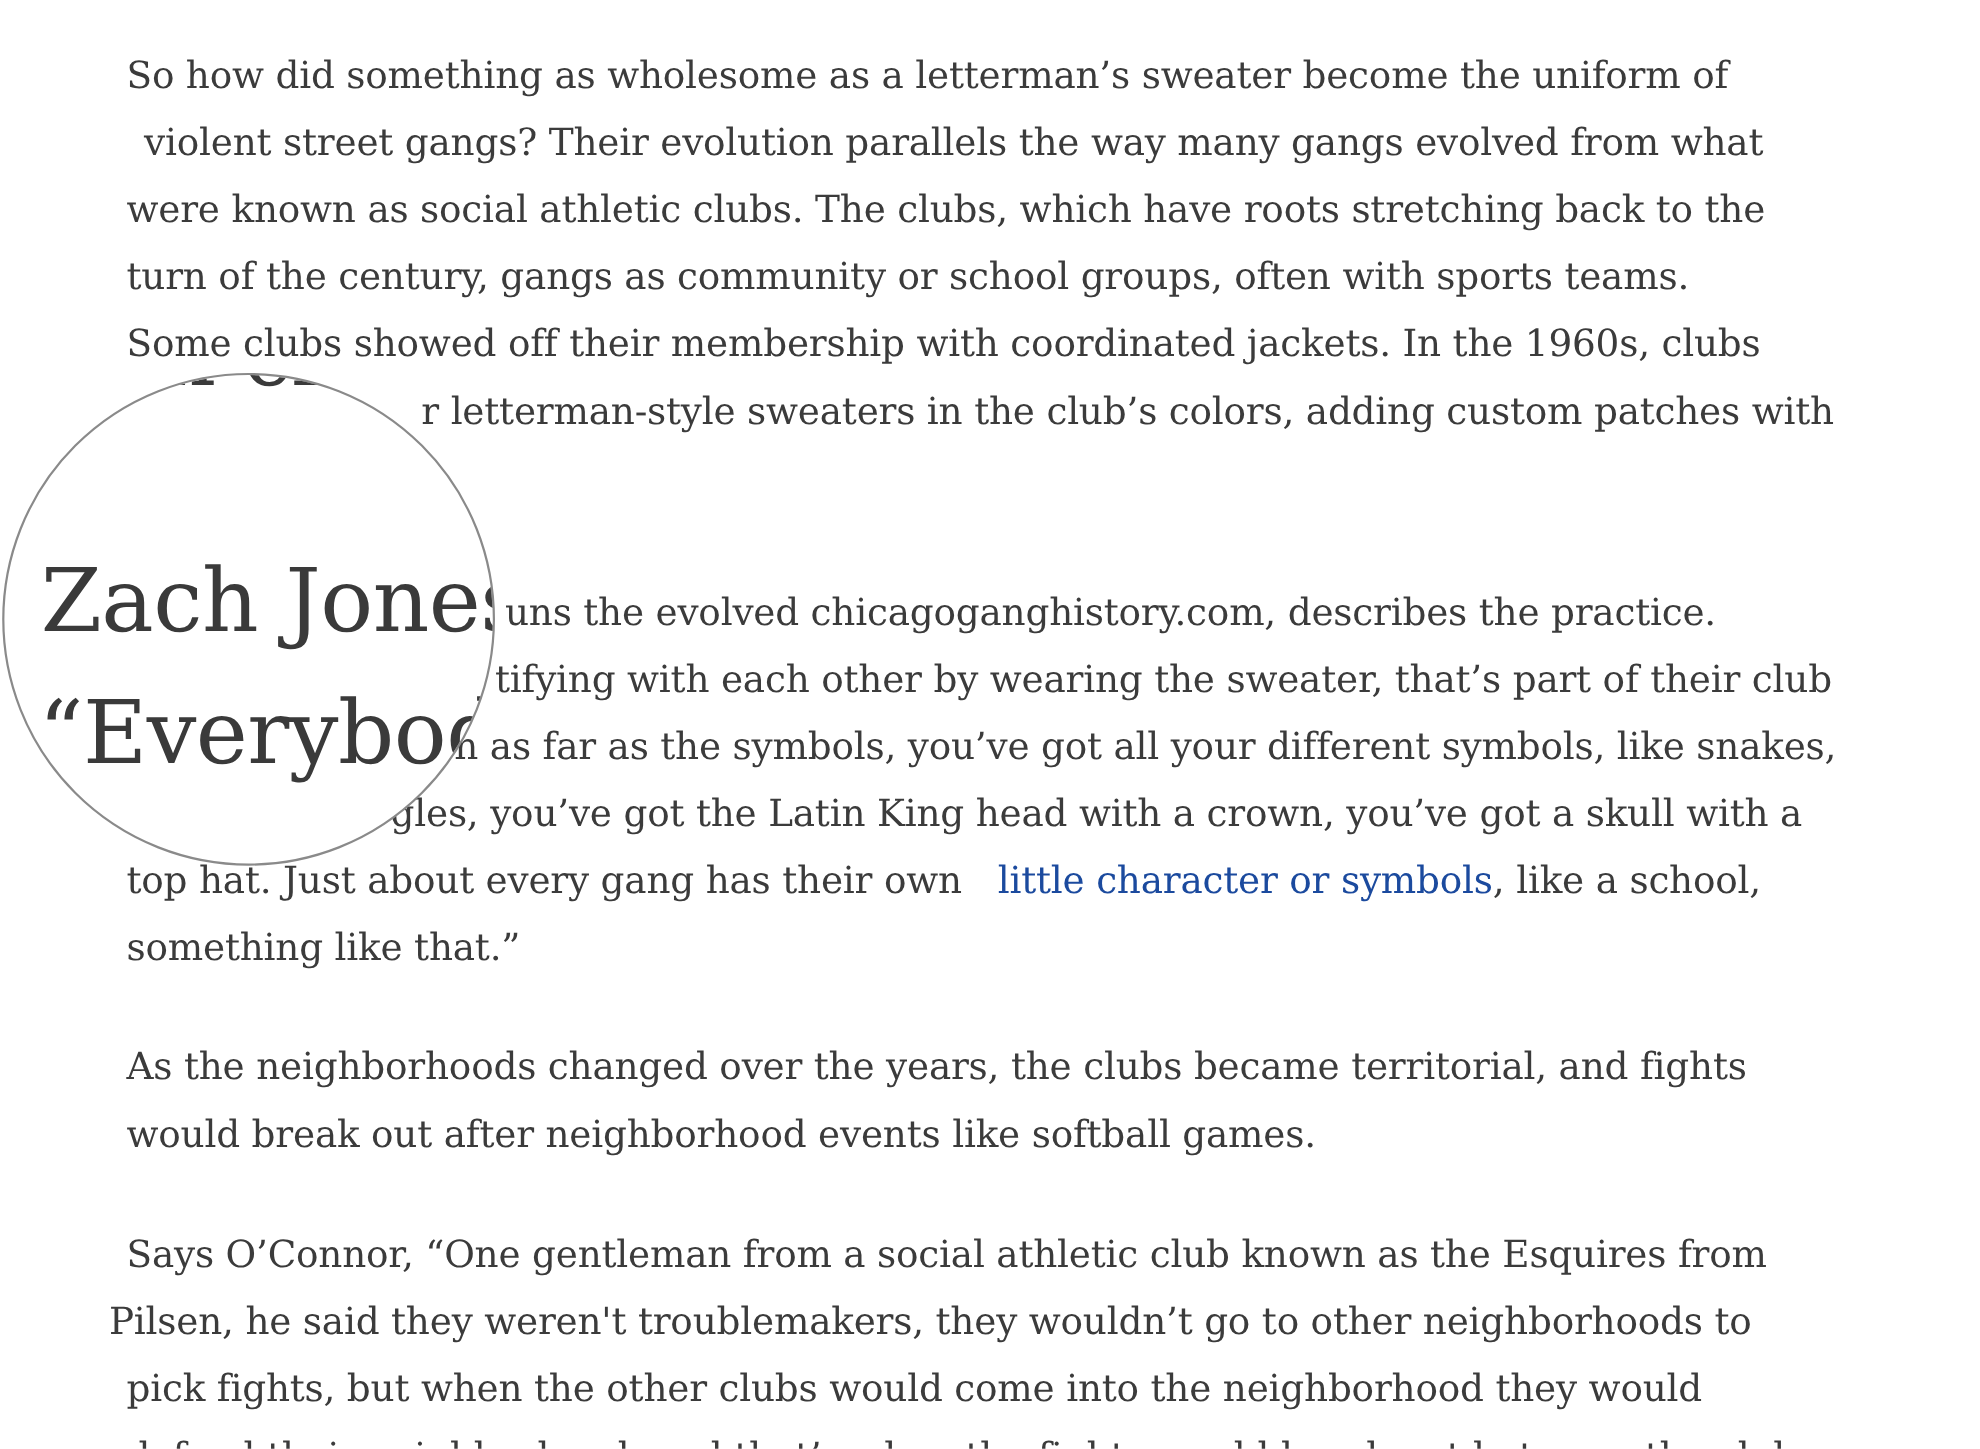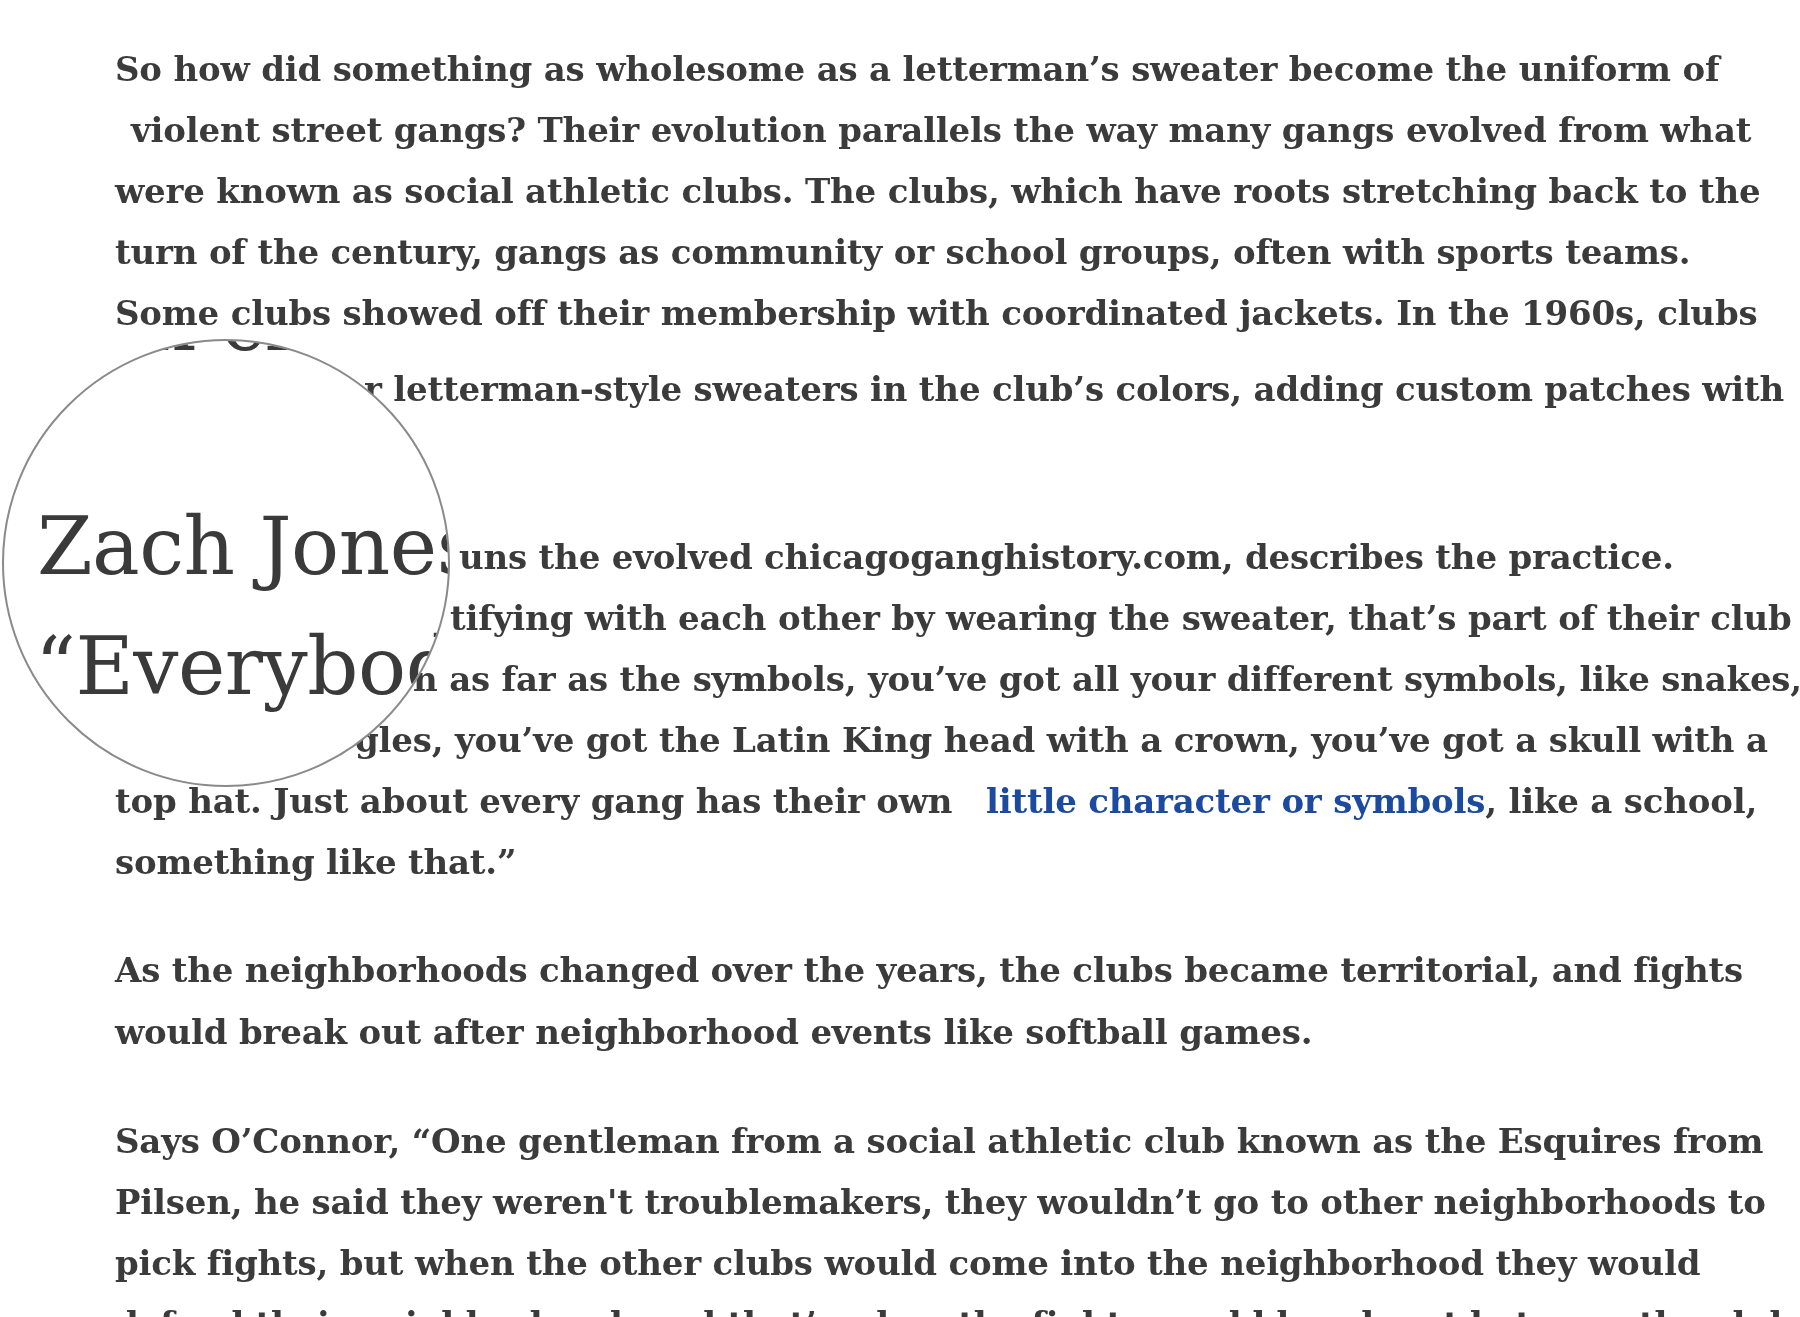--- a/index.html
+++ b/index.html
@@ -12,21 +12,20 @@
     height: 1317px;
     overflow: hidden;
     position: relative;
     font-family: "DejaVu Serif", serif;
     color: #3b3b3b;
   }
   .article-text {
     position: absolute;
     inset: 0;
     z-index: 1;
-    font-weight: bold;
   }
   .line {
     position: absolute;
     white-space: nowrap;
     font-size: 34px;
     line-height: 1;
     letter-spacing: -0.2px;
     color: #3b3b3b;
   }
   .link {
@@ -63,37 +62,37 @@
 </head>
 <body>
 
 <div class="article-text" id="article-body">
     <div>
       <div class="line" style="left: 115px; top: 52px;">So how did something as wholesome as a letterman’s sweater become the uniform of</div>
       <div class="line" style="left: 115px; top: 113px; margin-left: 16px;">violent street gangs? Their evolution parallels the way many gangs evolved from what</div>
       <div class="line" style="left: 115px; top: 174px;">were known as social athletic clubs. The clubs, which have roots stretching back to the</div>
       <div class="line" style="left: 115px; top: 235px;">turn of the century, gangs as community or school groups, often with sports teams.</div>
       <div class="line" style="left: 115px; top: 296px;">Some clubs showed off their membership with coordinated jackets. In the 1960s, clubs</div>
-      <div class="line" style="left: 364px; top: 357px; margin-top: 15px;">r letterman-style sweaters in the club’s colors, adding custom patches with</div>
+      <div class="line" style="left: 383px; top: 357px;">r letterman-style sweaters in the club’s colors, adding custom patches with</div>
     </div>
     <div>
       <div class="line" style="left: 459px; top: 540px;">uns the evolved chicagoganghistory.com, describes the practice.</div>
       <div class="line" style="left: 450px; top: 601px;">tifying with each other by wearing the sweater, that’s part of their club</div>
       <div class="line" style="left: 413px; top: 662px;">n as far as the symbols, you’ve got all your different symbols, like snakes,</div>
       <div class="line" style="left: 355px; top: 723px;">gles, you’ve got the Latin King head with a crown, you’ve got a skull with a</div>
       <div class="line" style="left: 115px; top: 784px;"><span>top hat. Just about every gang has their own </span><span class="link">little character or symbols</span><span>, like a school,</span></div>
       <div class="line" style="left: 115px; top: 845px;">something like that.”</div>
     </div>
     <div>
       <div class="line" style="left: 115px; top: 953px;">As the neighborhoods changed over the years, the clubs became territorial, and fights</div>
       <div class="line" style="left: 115px; top: 1015px;">would break out after neighborhood events like softball games.</div>
     </div>
     <div>
       <div class="line" style="left: 115px; top: 1124px;">Says O’Connor, “One gentleman from a social athletic club known as the Esquires from</div>
-      <div class="line" style="left: 115px; top: 1185px;">Pilsen, he said they weren't troublemakers, they wouldn’t go to other neighborhoods to</div>
+      <div class="line" style="left: 99px; top: 1185px;">Pilsen, he said they weren't troublemakers, they wouldn’t go to other neighborhoods to</div>
       <div class="line" style="left: 115px; top: 1246px;">pick fights, but when the other clubs would come into the neighborhood they would</div>
       <div class="line" style="left: 115px; top: 1307px;">defend their neighborhood, and that’s when the fights would break out between the clubs</div>
     </div>
   </div>
 
 <div class="loupe">
   <span class="frag">n clu</span>
   <span class="name">Zach Jones,</span>
   <span class="quote">“Everybody</span>
 </div>

